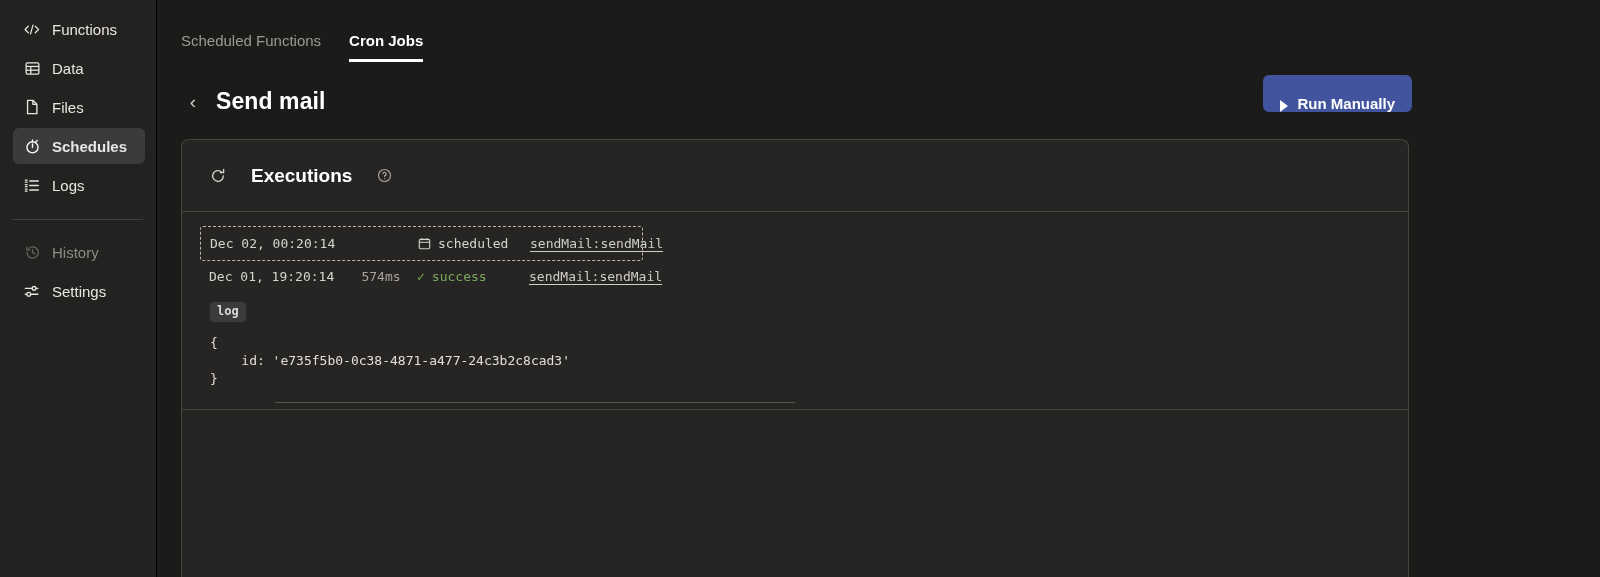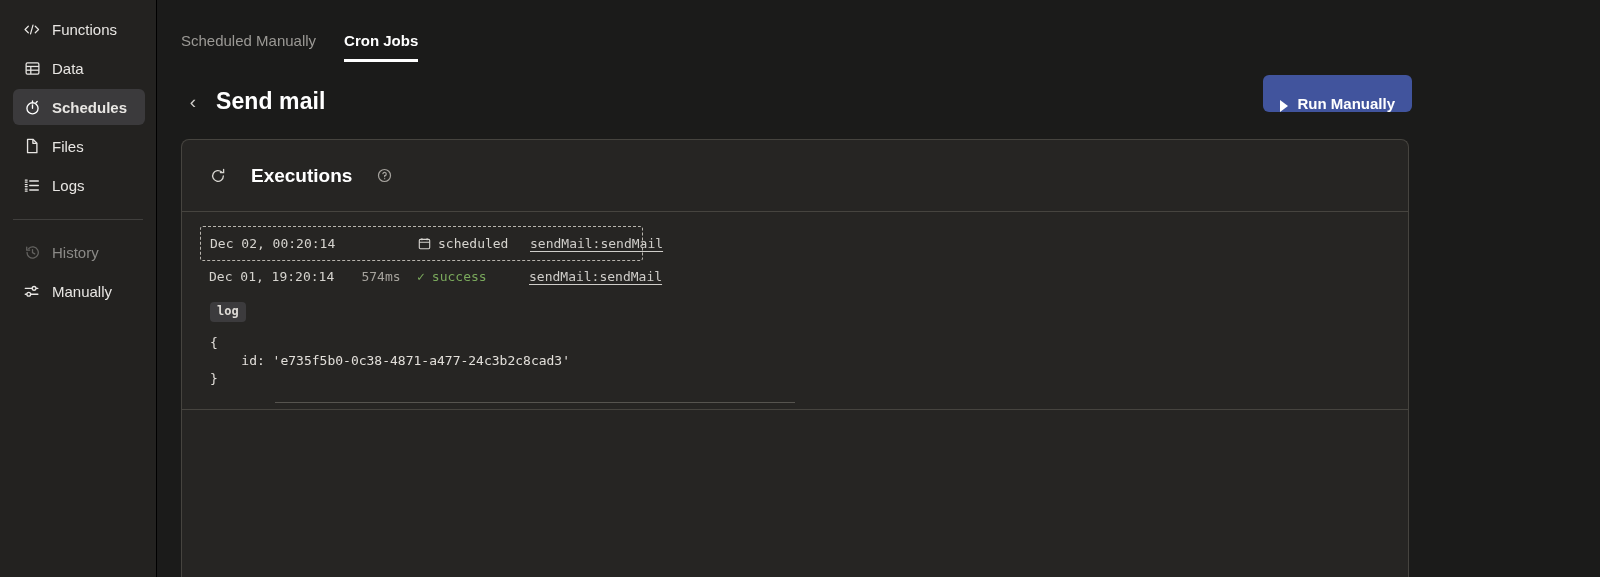--- a/index.html
+++ b/index.html
@@ -190,40 +190,40 @@
         <svg width="17" height="17" viewBox="0 0 20 20" fill="none" stroke="#e8e6e3" stroke-width="1.5">
           <rect x="2.5" y="3.5" width="15" height="13" rx="1.5"></rect>
           <line x1="2.5" y1="7.6" x2="17.5" y2="7.6"></line>
           <line x1="2.5" y1="12" x2="17.5" y2="12"></line>
           <line x1="8" y1="7.6" x2="8" y2="16.5"></line>
         </svg>
       </span>
       <span class="nav-label">Data</span>
     </div>
 
+    <div class="nav-item">
+      <span class="nav-icon ico">
+        <svg width="16" height="18" viewBox="0 0 18 20" fill="none" stroke="#e8e6e3" stroke-width="1.5" stroke-linejoin="round">
+          <path d="M4 2.5h6l4.5 4.5v10.5H4z"></path>
+          <polyline points="10,2.5 10,7 14.5,7"></polyline>
+        </svg>
+      </span>
+      <span class="nav-label">Files</span>
+    </div>
+
     <div class="nav-item active">
       <span class="nav-icon ico">
         <svg width="17" height="18" viewBox="0 0 18 20" fill="none" stroke="#ffffff" stroke-width="1.5" stroke-linecap="round">
           <circle cx="9" cy="11.5" r="6.2"></circle>
           <line x1="9" y1="11.5" x2="9" y2="7.6"></line>
           <line x1="9" y1="3.2" x2="9" y2="5.3"></line>
           <line x1="12.9" y1="5.2" x2="14.2" y2="3.9"></line>
         </svg>
       </span>
       <span class="nav-label">Schedules</span>
-    </div>
-
-    <div class="nav-item">
-      <span class="nav-icon ico">
-        <svg width="16" height="18" viewBox="0 0 18 20" fill="none" stroke="#e8e6e3" stroke-width="1.5" stroke-linejoin="round">
-          <path d="M4 2.5h6l4.5 4.5v10.5H4z"></path>
-          <polyline points="10,2.5 10,7 14.5,7"></polyline>
-        </svg>
-      </span>
-      <span class="nav-label">Files</span>
     </div>
 
     <div class="nav-item">
       <span class="nav-icon ico">
         <svg width="18" height="17" viewBox="0 0 20 18" fill="none" stroke="#e8e6e3" stroke-width="1.5" stroke-linecap="round">
           <line x1="7.5" y1="4" x2="17" y2="4"></line>
           <line x1="7.5" y1="9" x2="17" y2="9"></line>
           <line x1="7.5" y1="14" x2="17" y2="14"></line>
           <line x1="2.6" y1="3" x2="4.6" y2="3"></line>
           <line x1="2.6" y1="5.2" x2="4.6" y2="5.2"></line>
@@ -251,28 +251,28 @@
 
     <div class="nav-item">
       <span class="nav-icon ico">
         <svg width="18" height="17" viewBox="0 0 20 18" fill="none" stroke="#e8e6e3" stroke-width="1.5" stroke-linecap="round">
           <line x1="2.5" y1="5.5" x2="16.5" y2="5.5"></line>
           <line x1="2.5" y1="12" x2="16.5" y2="12"></line>
           <circle cx="12.3" cy="5.5" r="2.1" fill="#232220"></circle>
           <circle cx="6.4" cy="12" r="2.1" fill="#232220"></circle>
         </svg>
       </span>
-      <span class="nav-label">Manually</span>
+      <span class="nav-label">Settings</span>
     </div>
   </nav>
 
   <section class="main">
 
     <div class="tabs">
-      <div class="tab">Scheduled Manually</div>
+      <div class="tab">Scheduled Functions</div>
       <div class="tab active">Cron Jobs</div>
     </div>
 
     <div class="page-head">
       <div class="back-btn">‹</div>
       <h1 class="page-title">Send mail</h1>
       <button class="run-btn">
         <span class="tri" style="border-left-color:#ffffff;"></span>
         <span>Run Manually</span>
       </button>

